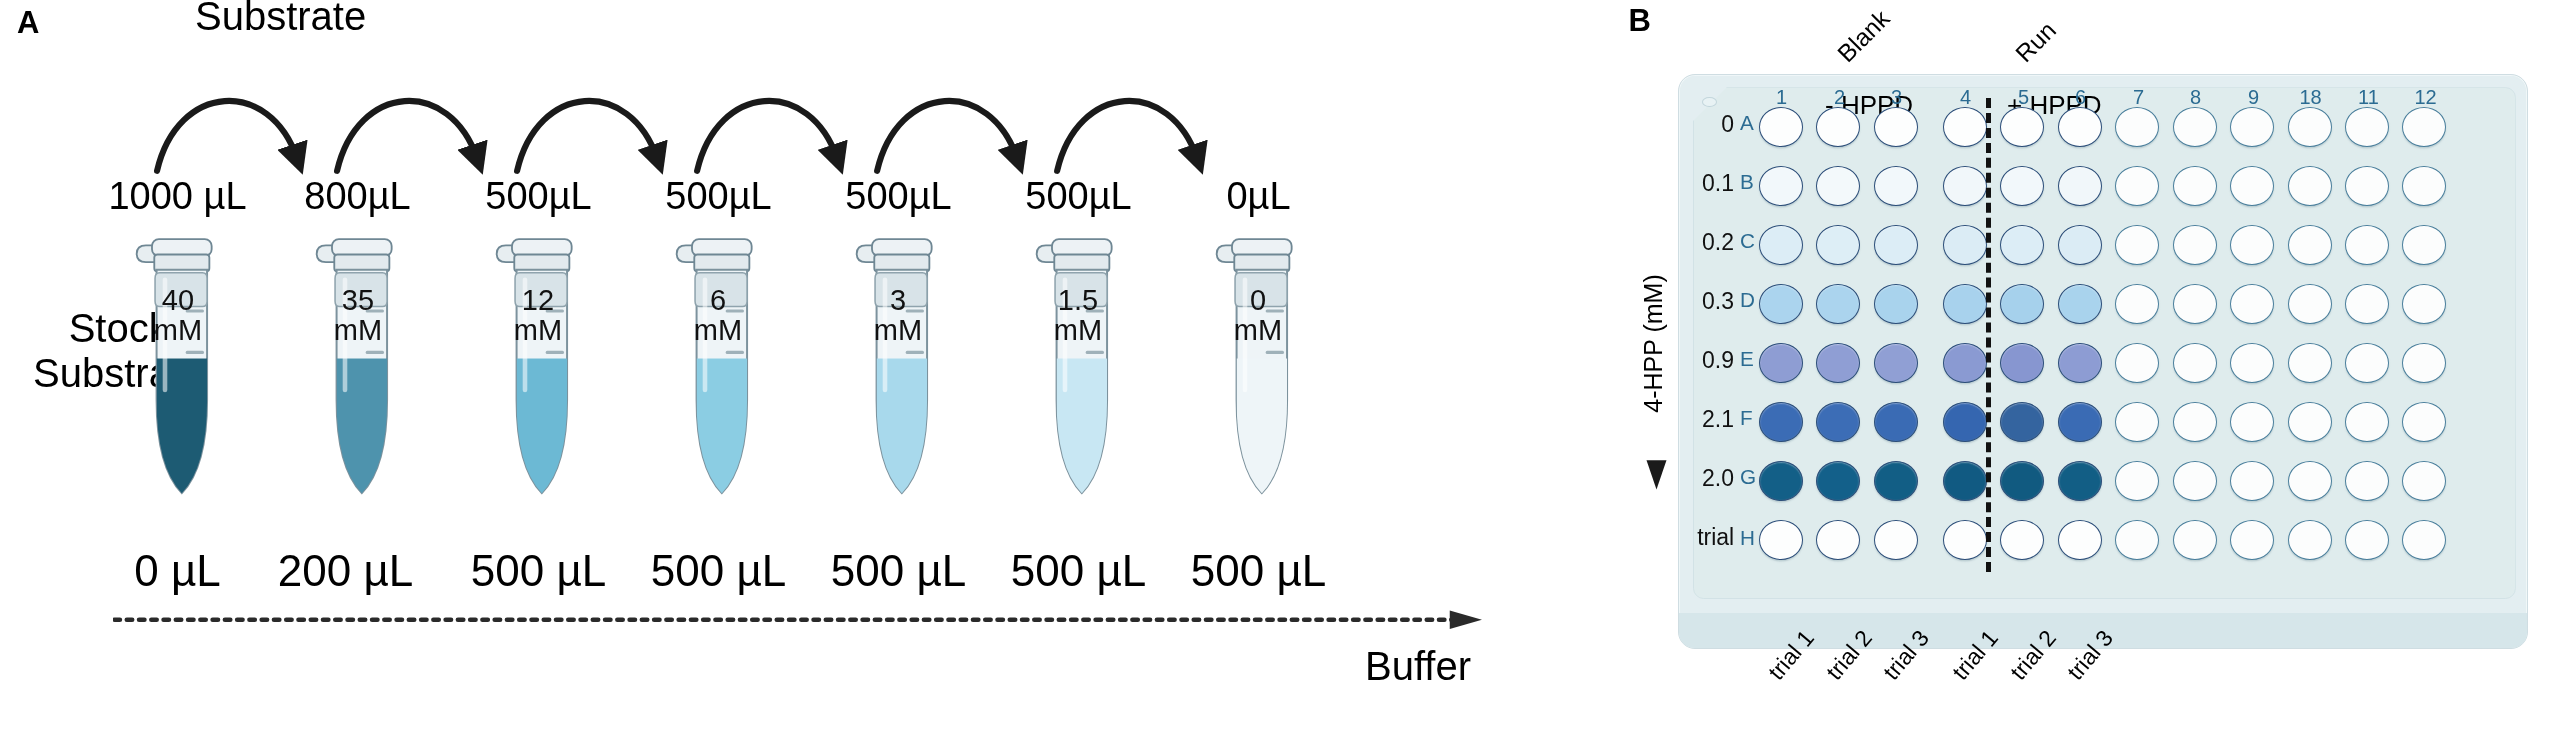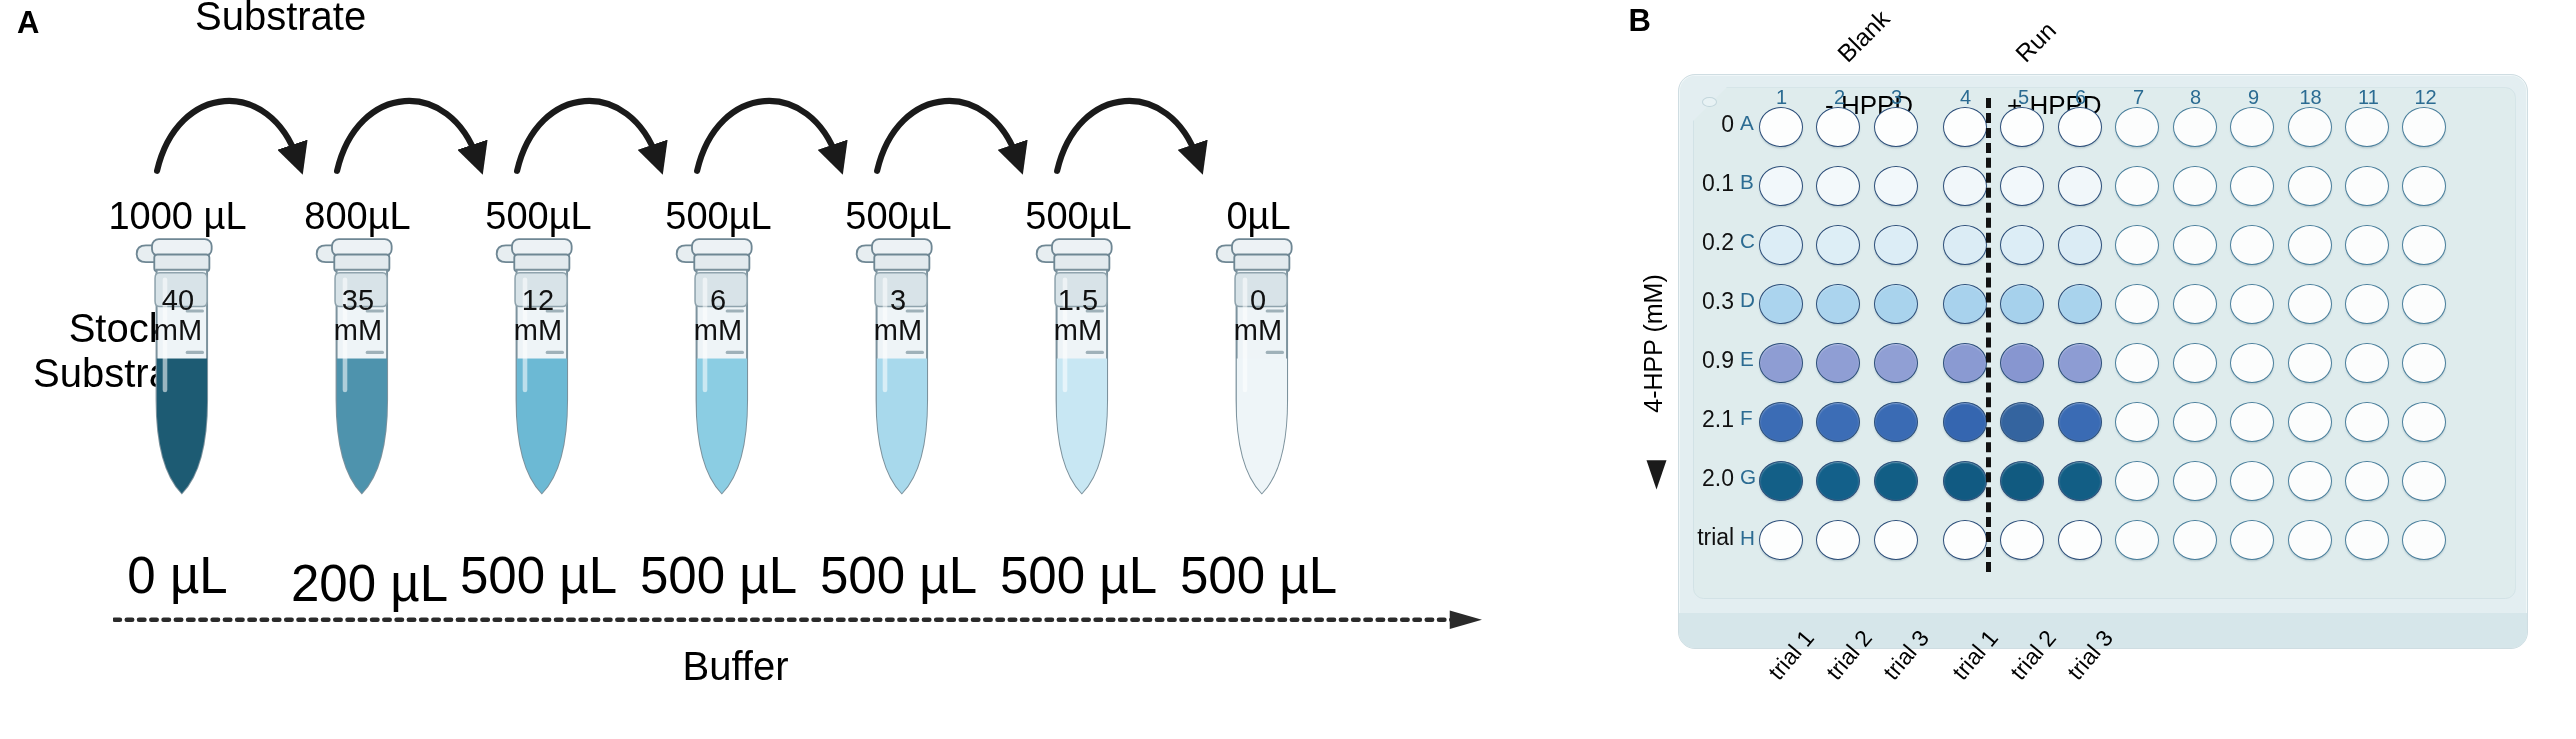--- a/index.html
+++ b/index.html
@@ -48,27 +48,26 @@
 
   #arc-layer { position: absolute; left: 0; top: 73px; width: 1624px; height: 107px; }
 
   .vol-top {
     position: absolute;
     top: 175px;
     font-size: 38px;
     color: #000;
     text-align: center;
     white-space: nowrap;
-    margin-top: 20px;
   }
 
   .vol-bottom {
     position: absolute;
     top: 546px;
-    font-size: 51px;
+    font-size: 44px;
     color: #000;
     text-align: center;
     white-space: nowrap;
   }
 
   
   .tube {
     position: absolute;
     top: 230px;
     width: 98px;
@@ -89,21 +88,21 @@
   
   #buffer-axis {
     position: absolute;
     left: 113px; top: 609px;
     width: 1372px; height: 23px;
   }
   #buffer-label {
     position: absolute;
     left: 0; right: 153px;
     top: 644px;
-    text-align: center;
+    text-align: right;
     font-size: 40px;
     color: #000;
   }
 
   
   #panelB { position: absolute; left: 1624px; top: 0; width: 952px; height: 739px; }
 
   #plate-outer {
     position: absolute;
     left: 54px; top: 74px;
@@ -412,21 +411,21 @@
         <rect x="74" y="158" width="24" height="4" rx="2" fill="#9fb1b9"></rect>
         <rect x="44" y="62" width="6" height="150" rx="3" fill="#ffffff" opacity="0.55"></rect>
       </svg>
       <div class="conc">
         <span>0</span><br>
         <span>mM</span>
       </div>
     </div>
 
     <div class="vol-bottom" style="left:90px; width:175px;">0 µL</div>
-    <div class="vol-bottom" style="left:282px; width:175px;margin-top:8px;">200 µL</div>
+    <div class="vol-bottom" style="left:258px; width:175px;">200 µL</div>
     <div class="vol-bottom" style="left:451px; width:175px;">500 µL</div>
     <div class="vol-bottom" style="left:631px; width:175px;">500 µL</div>
     <div class="vol-bottom" style="left:811px; width:175px;">500 µL</div>
     <div class="vol-bottom" style="left:991px; width:175px;">500 µL</div>
     <div class="vol-bottom" style="left:1171px; width:175px;">500 µL</div>
 
     <svg id="buffer-axis" viewBox="0 0 1790 30">
       <line x1="2" y1="14" x2="1748" y2="14" stroke="#2a2a2a" stroke-width="6" stroke-dasharray="7 9" stroke-linecap="round"></line>
       <path d="M1744,2 L1786,14 L1744,26 z" fill="#2a2a2a"></path>
     </svg>

